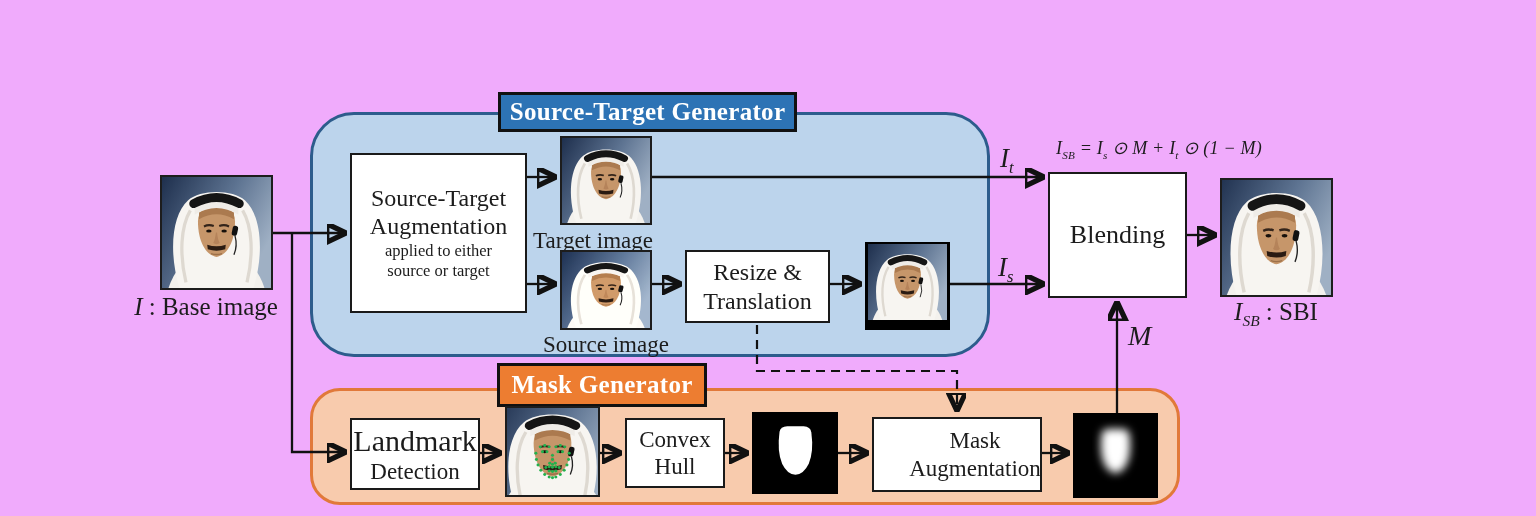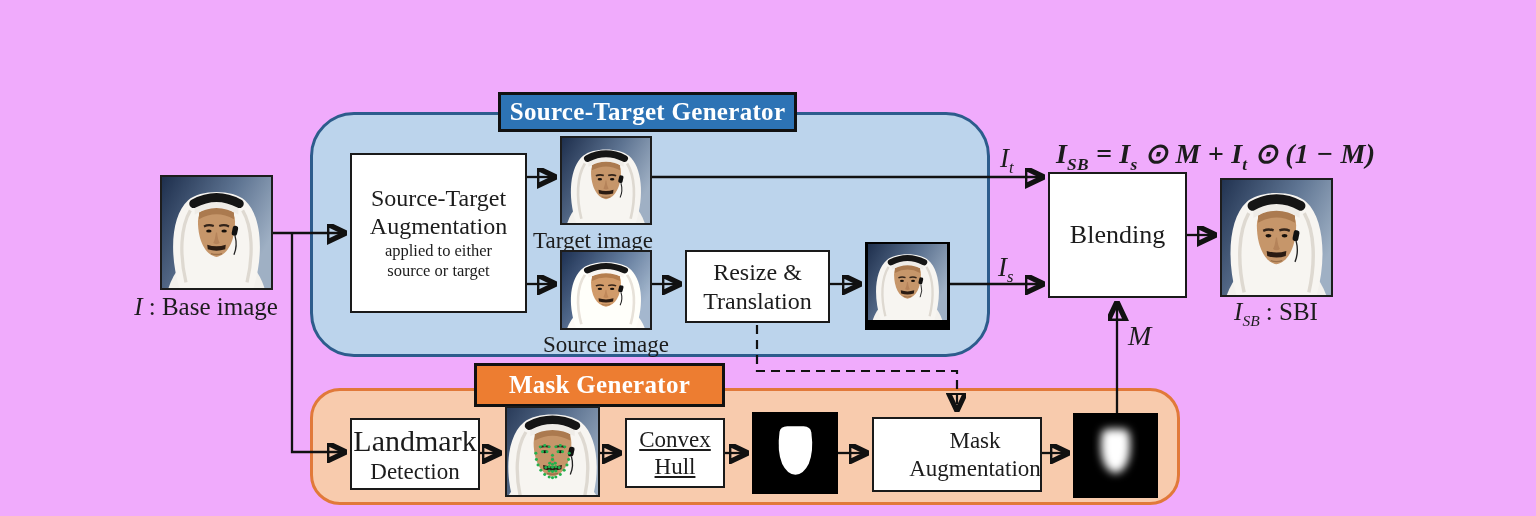--- a/index.html
+++ b/index.html
@@ -27,21 +27,21 @@
   .imgframe svg{display:block;width:100%;height:100%;}
   .maskframe{position:absolute;box-sizing:border-box;overflow:hidden;background:#000;}
   .maskframe svg{display:block;width:100%;height:100%;}
   .resized{border:2.5px solid #000;}
   .resized .inner{position:absolute;top:0;left:1px;width:calc(100% - 2px);height:calc(100% - 8px);}
   
   .caption{position:absolute;font-size:24px;text-align:center;white-space:nowrap;}
   .caption .v, .io-label .v, .formula{font-style:italic;}
   sub{font-size:.62em;}
   .io-label{position:absolute;font-size:27px;font-style:italic;white-space:nowrap;}
-  .formula{position:absolute;font-size:28px;white-space:nowrap;letter-spacing:.2px;font-weight:bold;}
+  .formula{position:absolute;font-size:18px;white-space:nowrap;letter-spacing:.2px;}
   .m-label{font-size:28px;}
   
   .connectors{position:absolute;left:0;top:0;width:1536px;height:516px;pointer-events:none;}
   .connectors path{stroke:var(--arrow);stroke-width:2.3px;fill:none;}
   .connectors path.dash{stroke-dasharray:9 6;stroke-width:2.2px;}
   .ah{fill:var(--arrow);}
   .layer2{z-index:2;}
   .container{z-index:1;}
   .badge,.pbox,.imgframe,.maskframe,.caption,.io-label,.formula{z-index:3;}
 </style>
@@ -149,21 +149,21 @@
     <path d="M600,453 H619" marker-end="url(#ahead)"></path>
     <path d="M725,453 H746" marker-end="url(#ahead)"></path>
     <path d="M838,453 H866" marker-end="url(#ahead)"></path>
     <path d="M1042,453 H1067" marker-end="url(#ahead)"></path>
   </svg>
 
   
   <div class="badge stg-badge" style="left:498px;top:92px;width:299px;height:40px;">
     <span>Source-Target Generator</span>
   </div>
-  <div class="badge mask-badge" style="left:474px;top:363px;width:251px;height:44px;justify-content:center;">
+  <div class="badge mask-badge" style="left:497px;top:363px;width:210px;height:44px;justify-content:center;">
     <span>Mask Generator</span>
   </div>
 
   
   <div class="imgframe" style="left:160px;top:175px;width:113px;height:115px;">
     <svg viewBox="0 0 100 100" preserveAspectRatio="none">
         <use href="#face-art"></use>
       </svg>
   </div>
   <div class="caption" style="left:126px;top:293px;width:160px;font-size:25px;">
@@ -253,21 +253,21 @@
 
   <div class="imgframe" style="left:505px;top:406px;width:95px;height:91px;">
     <svg viewBox="0 0 100 100" preserveAspectRatio="none">
       <g transform="translate(-11,-9) scale(1.22)">
           <use href="#face-art"></use>
           <use href="#face-landmarks"></use>
         </g>
     </svg>
   </div>
 
-  <div class="pbox" style="left:625px;top:418px;width:100px;height:70px;text-decoration:underline;">
+  <div class="pbox" style="left:625px;top:418px;width:100px;height:70px;">
     <div class="big" style="font-size:23px;">Convex</div>
     <div class="big" style="font-size:23px;">Hull</div>
   </div>
 
   <div class="maskframe" style="left:752px;top:412px;width:86px;height:82px;">
     <svg viewBox="0 0 100 100" preserveAspectRatio="none">
       <rect width="100" height="100" fill="#000"></rect>
       <use href="#mask-blob" fill="#fff" transform="translate(1,4)"></use>
     </svg>
   </div>

